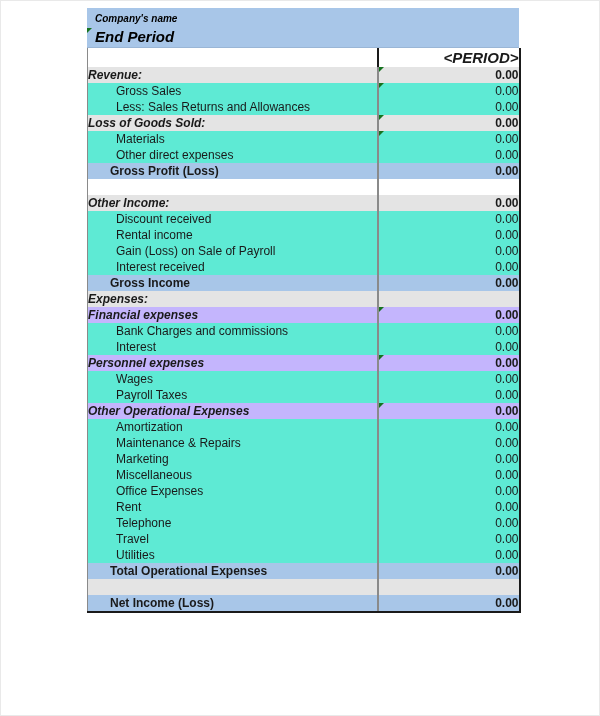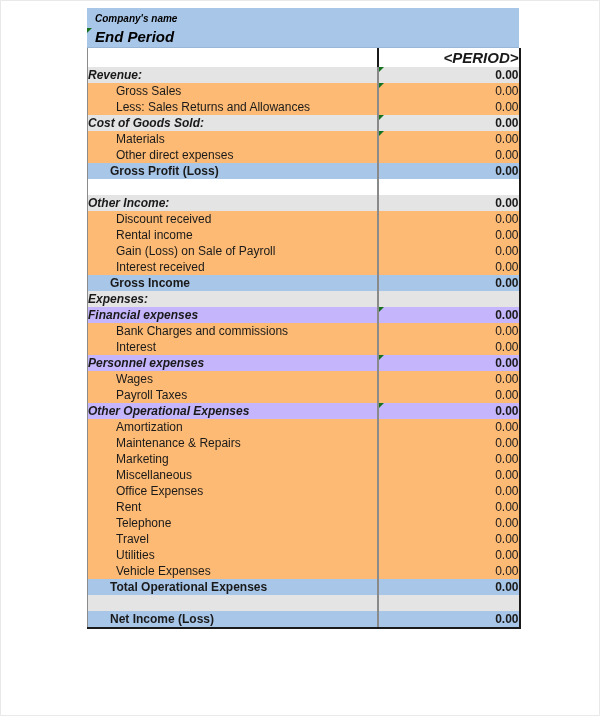--- a/index.html
+++ b/index.html
@@ -94,21 +94,21 @@
     text-align: right;
     padding-right: 6px;
     position: relative;
   }
 
   
   .lvl-head { font-weight: bold; font-style: italic; }
   .lvl-item { padding-left: 28px !important; }
 
   
-  tr.r-white   td { background: #fdba74; }
+  tr.r-white   td { background: #5eead4; }
   tr.r-light   td { background: #e4e4e4; margin-top: 21px; }
   tr.r-dark    td { background: #c4b5fd; }
   tr.r-blue    td { background: #a8c6e8; }
   tr.r-spacer-white td { background: #ffffff; }
   tr.r-spacer-light td { background: #e4e4e4; }
 
   tr.r-blue td, tr.r-light.bold td, tr.r-dark td { }
   .bold-val { font-weight: bold; }
   .totalrow td.label { font-weight: bold; font-style: normal; padding-left: 22px; }
 
@@ -181,21 +181,21 @@
           </tr>
           <tr class="r-white">
             <td class="label lvl-item">Gross Sales</td>
             <td class="value"><span class="cmt"></span><span>0.00</span></td>
           </tr>
           <tr class="r-white">
             <td class="label lvl-item">Less: Sales Returns and Allowances</td>
             <td class="value"><span>0.00</span></td>
           </tr>
           <tr class="r-light">
-            <td class="label lvl-head">Cost of Goods Sold:</td>
+            <td class="label lvl-head">Loss of Goods Sold:</td>
             <td class="value bold-val"><span class="cmt"></span><span>0.00</span></td>
           </tr>
           <tr class="r-white">
             <td class="label lvl-item">Materials</td>
             <td class="value"><span class="cmt"></span><span>0.00</span></td>
           </tr>
           <tr class="r-white">
             <td class="label lvl-item">Other direct expenses</td>
             <td class="value"><span>0.00</span></td>
           </tr>
@@ -292,24 +292,20 @@
             <td class="value"><span>0.00</span></td>
           </tr>
           <tr class="r-white">
             <td class="label lvl-item">Travel</td>
             <td class="value"><span>0.00</span></td>
           </tr>
           <tr class="r-white">
             <td class="label lvl-item">Utilities</td>
             <td class="value"><span>0.00</span></td>
           </tr>
-          <tr class="r-white">
-            <td class="label lvl-item">Vehicle Expenses</td>
-            <td class="value"><span>0.00</span></td>
-          </tr>
           <tr class="r-blue totalrow">
             <td class="label">Total Operational Expenses</td>
             <td class="value bold-val"><span>0.00</span></td>
           </tr>
           <tr class="r-spacer-light">
             <td class="label"></td>
             <td class="value"><span></span></td>
           </tr>
           <tr class="r-blue r-last totalrow">
             <td class="label">Net Income (Loss)</td>

